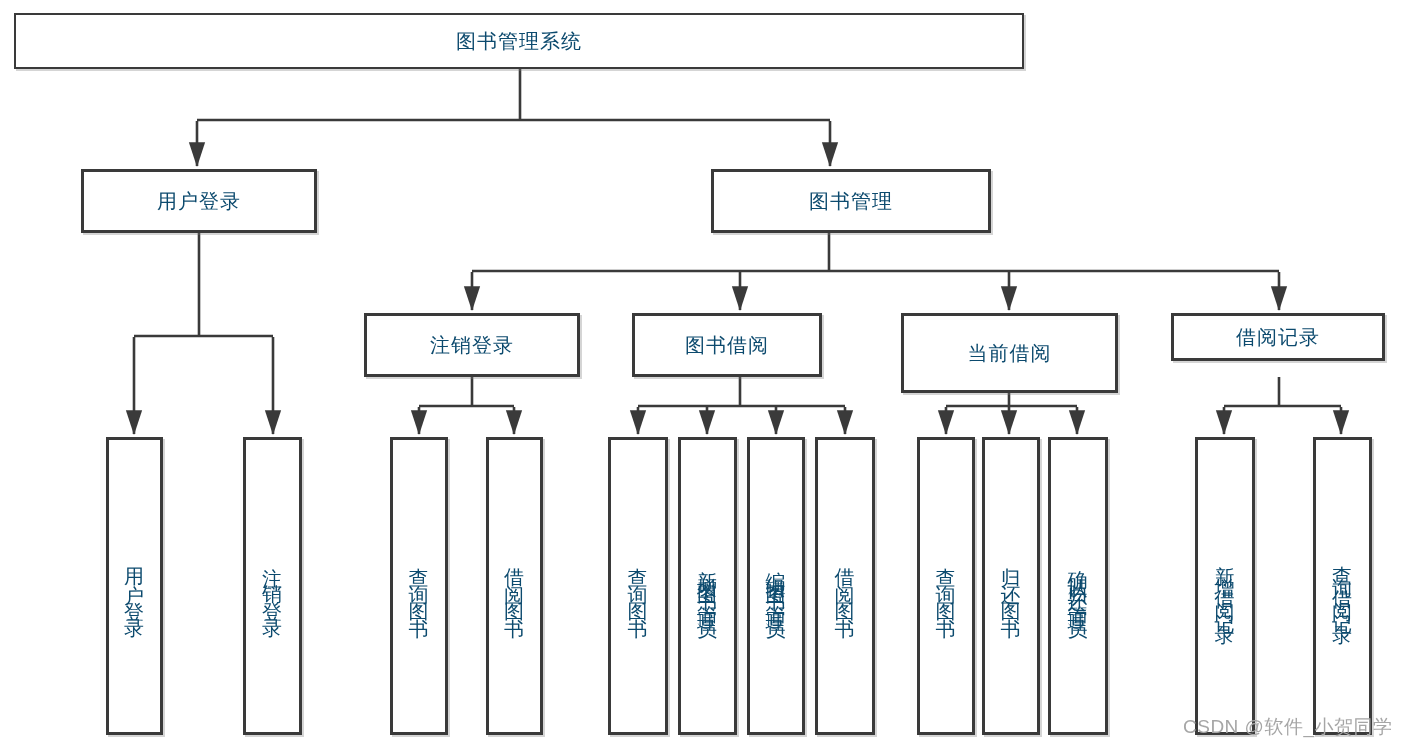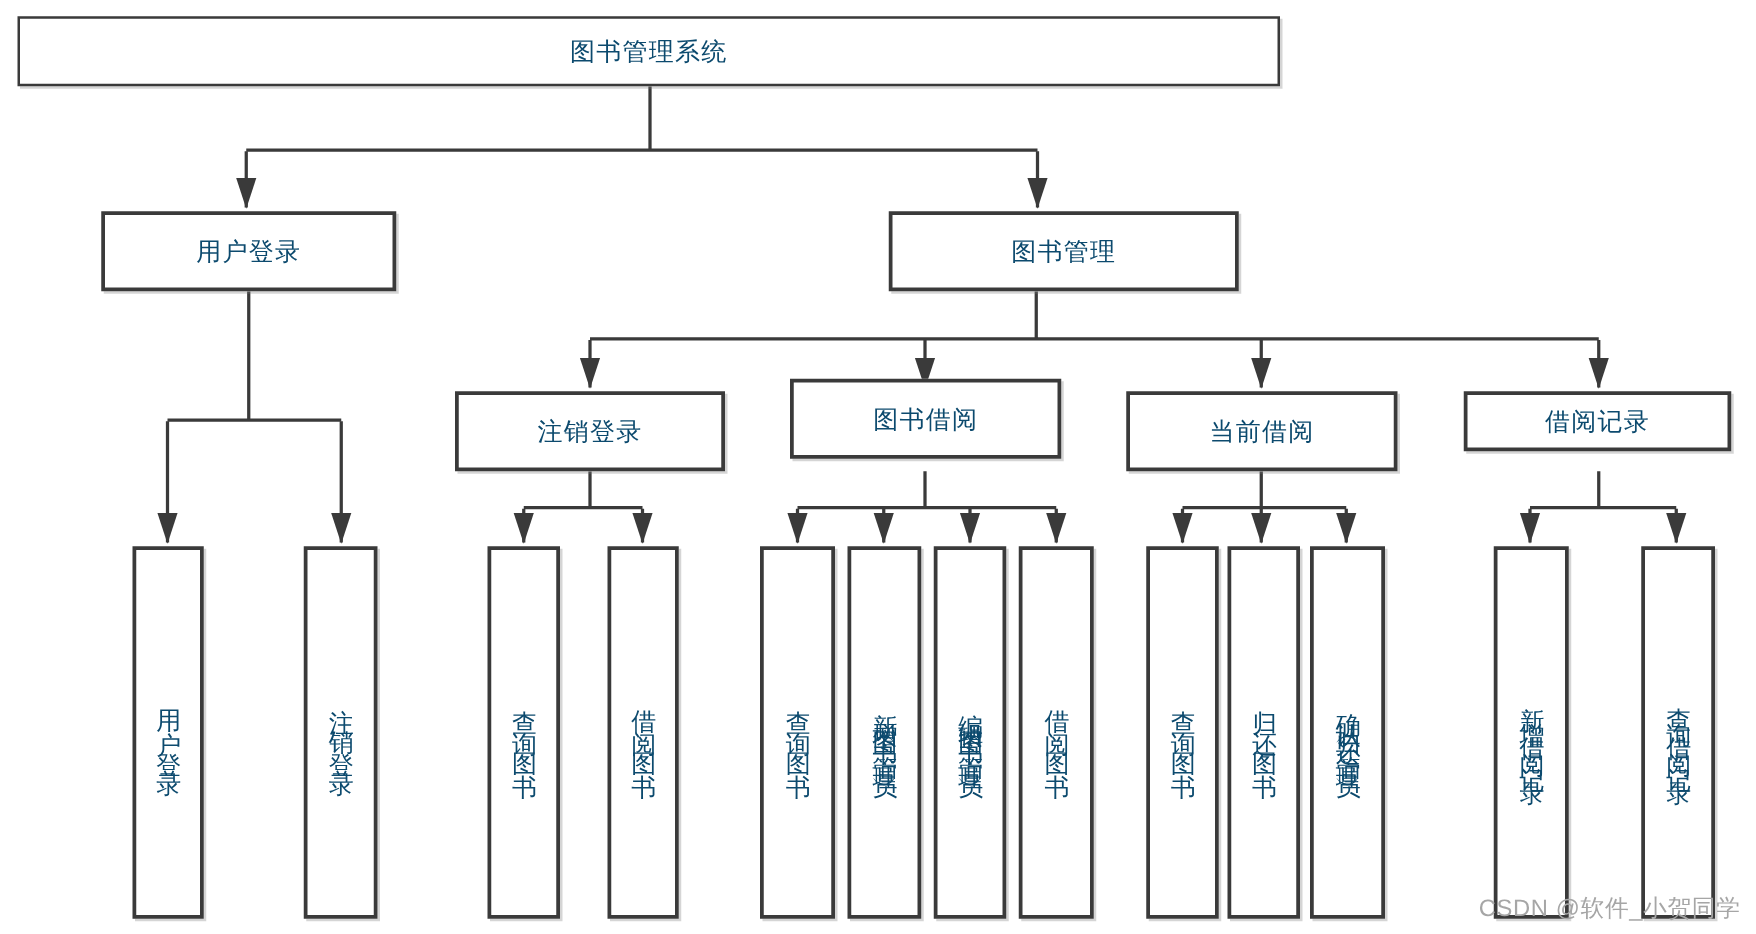--- a/index.html
+++ b/index.html
@@ -50,22 +50,22 @@
     z-index: 5;
     white-space: nowrap;
     letter-spacing: 0.5px;
   }
 
   
   #n-root       { left: 14px;   top: 13px;  width: 1010px; height: 56px; }
   #n-user       { left: 81px;   top: 169px; width: 236px;  height: 64px; }
   #n-book       { left: 711px;  top: 169px; width: 280px;  height: 64px; }
   #n-newbooks   { left: 364px;  top: 313px; width: 216px;  height: 64px; }
-  #n-borrow     { left: 632px;  top: 303px; width: 217px;  height: 64px; }
-  #n-current    { left: 901px;  top: 313px; width: 217px;  height: 64px; }
+  #n-borrow     { left: 632px;  top: 313px; width: 190px;  height: 64px; }
+  #n-current    { left: 901px;  top: 313px; width: 217px;  height: 80px; }
   #n-records    { left: 1171px; top: 313px; width: 214px;  height: 48px; }
 
   .leaf { top: 437px; height: 298px; }
   #l-userlogin  { left: 106px;  width: 57px; }
   #l-logout     { left: 243px;  width: 59px; }
   #l-nbquery    { left: 390px;  width: 58px; }
   #l-nbborrow   { left: 486px;  width: 57px; }
   #l-bbquery    { left: 608px;  width: 60px; }
   #l-bbadd      { left: 678px;  width: 59px; }
   #l-bbedit     { left: 747px;  width: 58px; }

